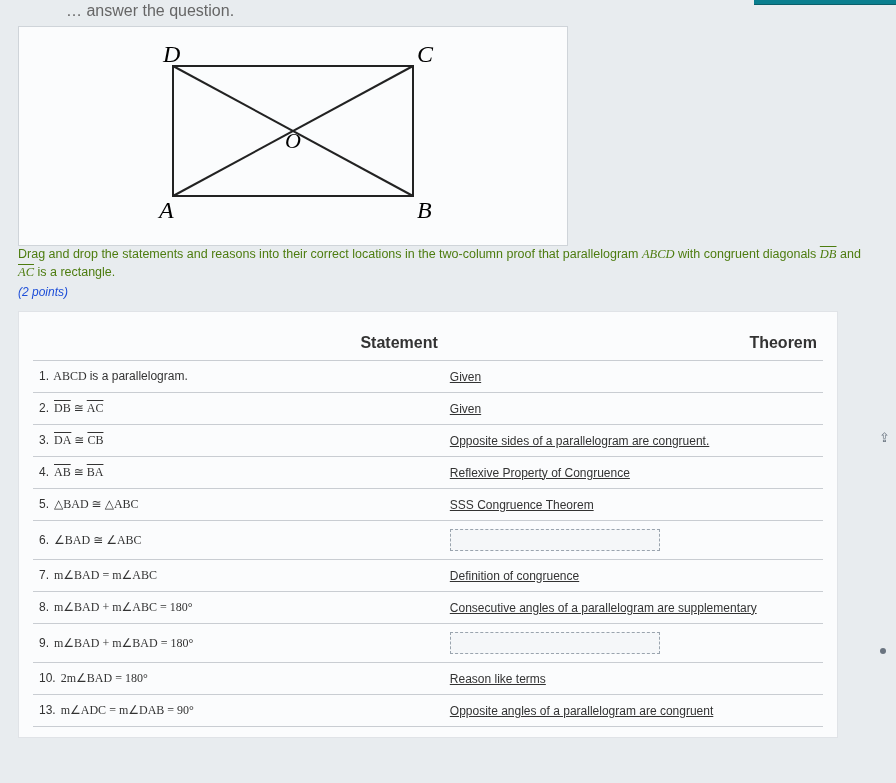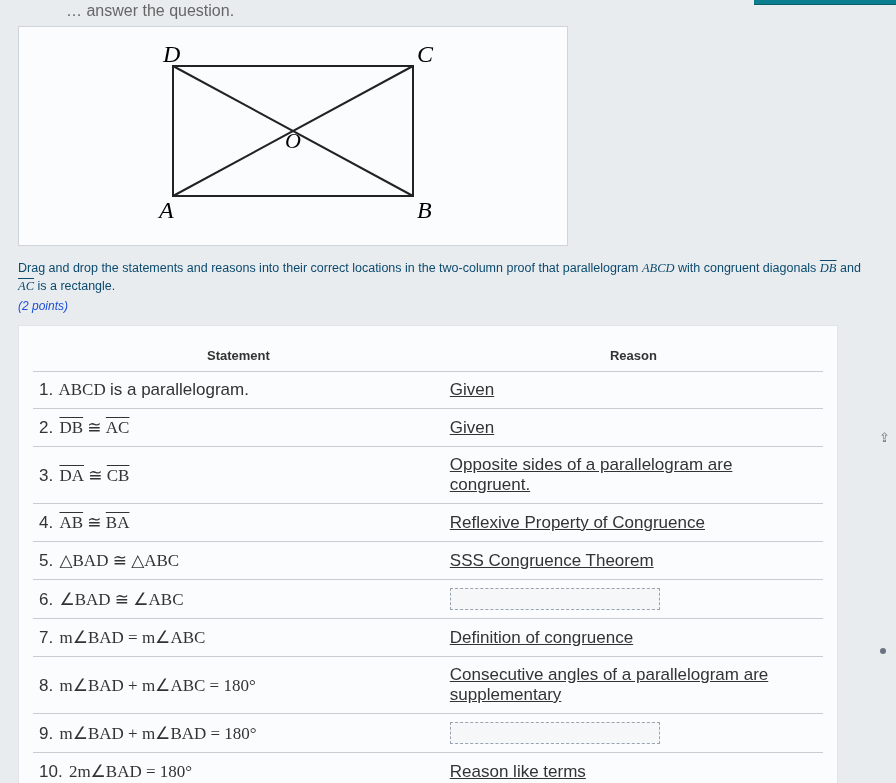--- a/index.html
+++ b/index.html
@@ -36,23 +36,23 @@
     width: 550px;
     height: 220px;
     border: 1px solid #cfd4d9;
     background: #fbfcfd;
     display: flex;
     align-items: center;
     justify-content: center;
   }
   .figure-box svg { display: block; }
   .prompt {
-    margin-top: 14px;
+    margin-top: 0;
     font-size: 12.5px;
-    color: #0c4a6e;
+    color: #4d7c0f;
     line-height: 1.4;
   }
   .prompt .math { font-style: italic; font-family: "Times New Roman", serif; }
   .over { text-decoration: overline; display: inline-block; }
   .points {
     font-style: italic;
     font-size: 12px;
     margin-top: 4px;
     color: #1d4ed8;
   }
@@ -62,33 +62,33 @@
     background: #fbfcfd;
     border: 1px solid #e0e3e7;
     padding: 16px 14px 10px 14px;
     box-shadow: 0 0 0 rgba(0,0,0,0.03) inset;
   }
   .proof-table {
     width: 100%;
     border-collapse: collapse;
   }
   .proof-table th {
-    text-align: center;
+    text-align: right;
     font-weight: bold;
-    font-size: 13px;
+    font-size: 16px;
     color: #333;
     padding: 6px 6px 8px 6px;
     border-bottom: 1px solid #c9cdd2;
     vertical-align: bottom;
   }
   .proof-table td {
     border-bottom: 1px solid #c9cdd2;
     padding: 8px 6px;
     vertical-align: middle;
-    font-size: 17px;
+    font-size: 12px;
     color: #333;
   }
   .proof-table td.stmt {
     width: 52%;
     font-family: "Times New Roman", serif;
   }
   .proof-table td.stmt .num {
     font-family: Arial, sans-serif;
     margin-right: 2px;
   }
@@ -142,21 +142,21 @@
   <p class="prompt">
     <span>Drag and drop the statements and reasons into their correct locations in the two-column proof that parallelogram </span><span class="math">ABCD</span><span> with congruent diagonals </span><span class="math over">DB</span><span> and </span><span class="math over">AC</span><span> is a rectangle.</span>
   </p>
   <p class="points">(2 points)</p>
 
   <div class="proof-wrap">
     <table class="proof-table">
       <thead>
         <tr>
           <th>Statement</th>
-          <th>Reason</th>
+          <th>Theorem</th>
         </tr>
       </thead>
       <tbody id="proof-body">
           <tr>
             <td class="stmt"><span class="num">1.</span> <span class="math">ABCD</span> <span class="txt">is a parallelogram.</span></td>
             <td class="reason">Given</td>
           </tr>
           <tr>
             <td class="stmt"><span class="num">2.</span> <span class="over math">DB</span> <span class="cong">≅</span> <span class="over math">AC</span></td>
             <td class="reason">Given</td>

